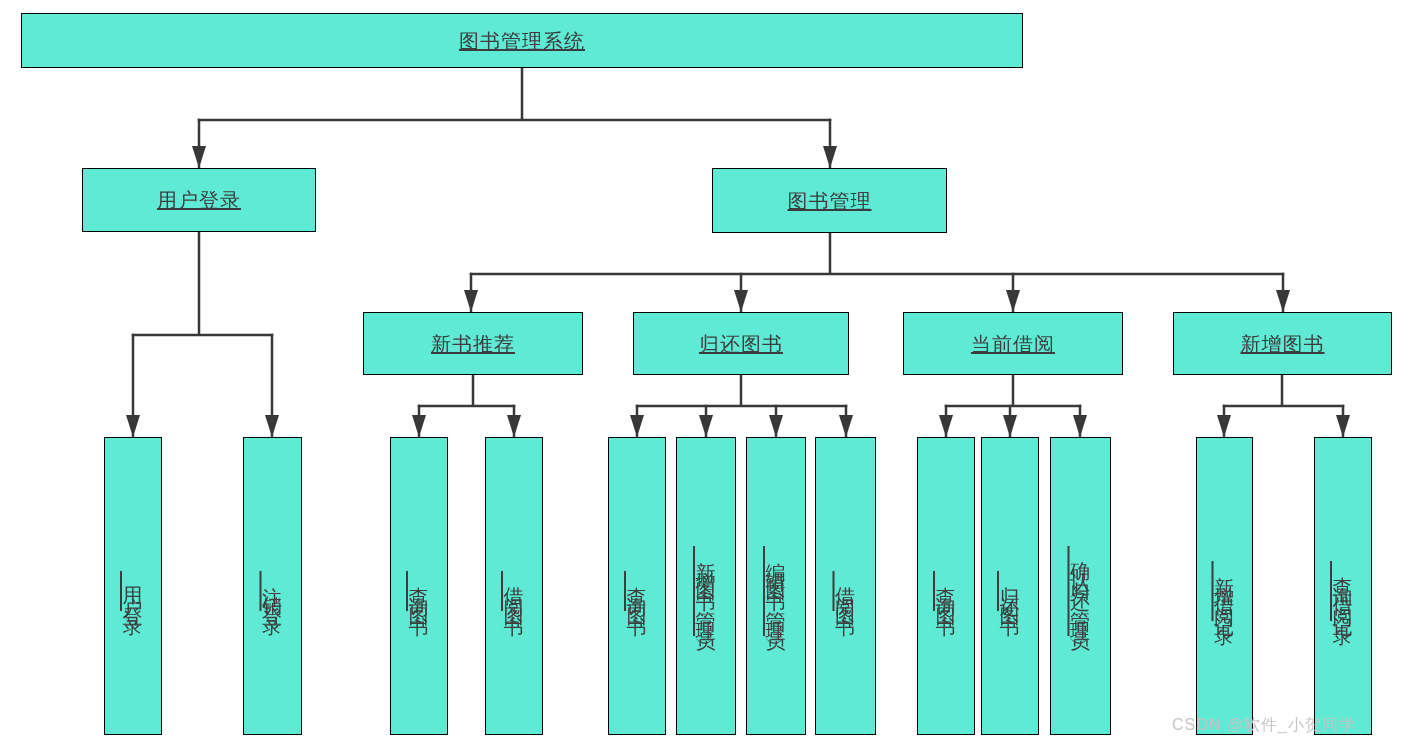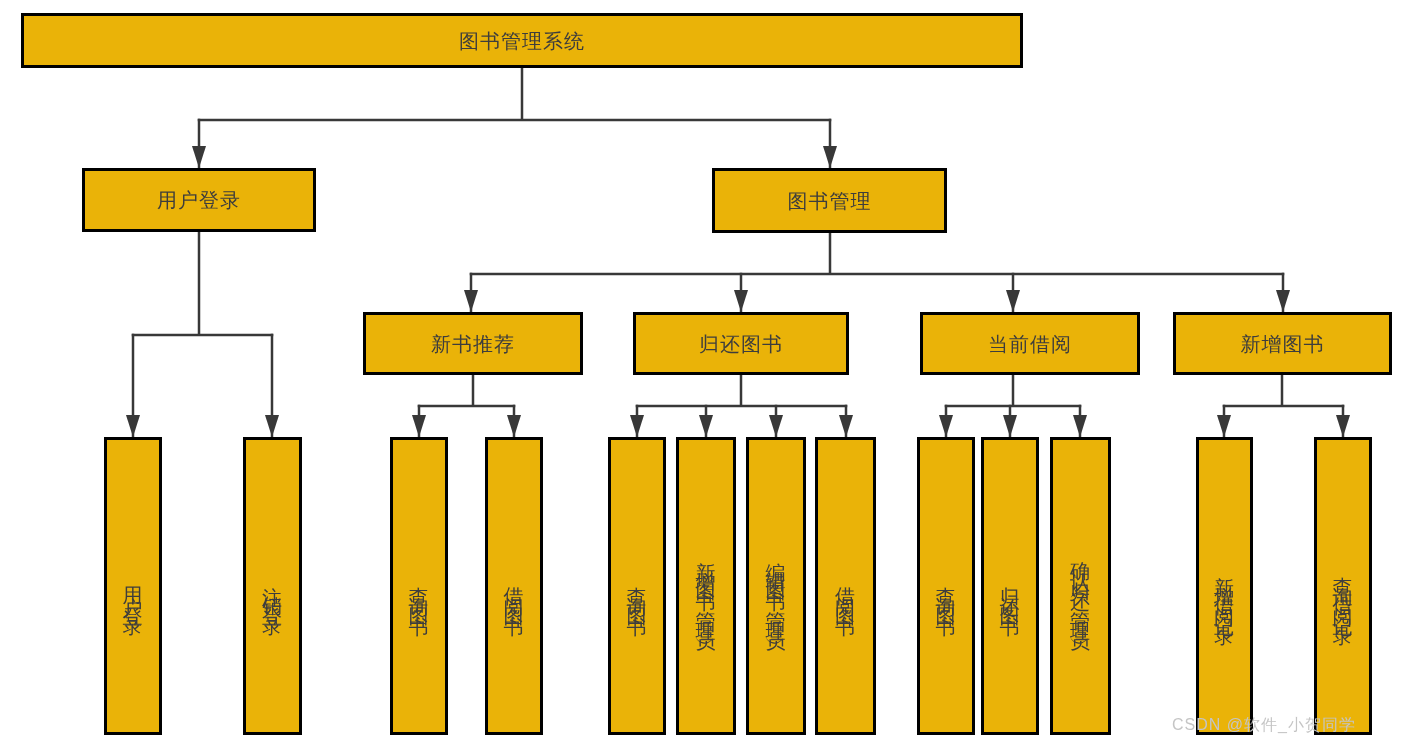--- a/index.html
+++ b/index.html
@@ -17,30 +17,31 @@
   }
   .connectors {
     position: absolute;
     left: 0;
     top: 0;
     pointer-events: none;
   }
   .box {
     position: absolute;
     box-sizing: border-box;
-    border: 3px solid #000000;
-    background: #eab308;
+    border: 1px solid #000000;
+    background: #5eead4;
     display: flex;
     align-items: center;
     justify-content: center;
     color: #3d3d3d;
     font-size: 20px;
     letter-spacing: 1px;
     line-height: 1;
     text-align: center;
+    text-decoration: underline;
   }
   .vbox {
     writing-mode: vertical-rl;
     text-orientation: mixed;
     letter-spacing: 10px;
     font-size: 20px;
     padding-top: 10px; 
   }
   .watermark {
     position: absolute;
@@ -101,21 +102,21 @@
     </g>
   </svg>
 
   <div class="box" style="left:21px; top:13px; width:1002px; height:55px;">图书管理系统</div>
 
   <div class="box" style="left:82px; top:168px; width:234px; height:64px;">用户登录</div>
   <div class="box" style="left:363px; top:312px; width:220px; height:63px;">新书推荐</div>
 
   <div class="box" style="left:712px; top:168px; width:235px; height:65px;">图书管理</div>
   <div class="box" style="left:633px; top:312px; width:216px; height:63px;">归还图书</div>
-  <div class="box" style="left:903px; top:312px; width:220px; height:63px;margin-left:17px;">当前借阅</div>
+  <div class="box" style="left:903px; top:312px; width:220px; height:63px;">当前借阅</div>
   <div class="box" style="left:1173px; top:312px; width:219px; height:63px;">新增图书</div>
 
   <div class="box vbox" style="left:104px; top:437px; width:58px; height:298px;">用户登录</div>
   <div class="box vbox" style="left:243px; top:437px; width:59px; height:298px;">注销登录</div>
 
   <div class="box vbox" style="left:390px; top:437px; width:58px; height:298px;">查询图书</div>
   <div class="box vbox" style="left:485px; top:437px; width:58px; height:298px;">借阅图书</div>
 
   <div class="box vbox" style="left:608px; top:437px; width:58px; height:298px;">查询图书</div>
   <div class="box vbox" style="left:676px; top:437px; width:60px; height:298px;">新增图书（管理员）</div>

